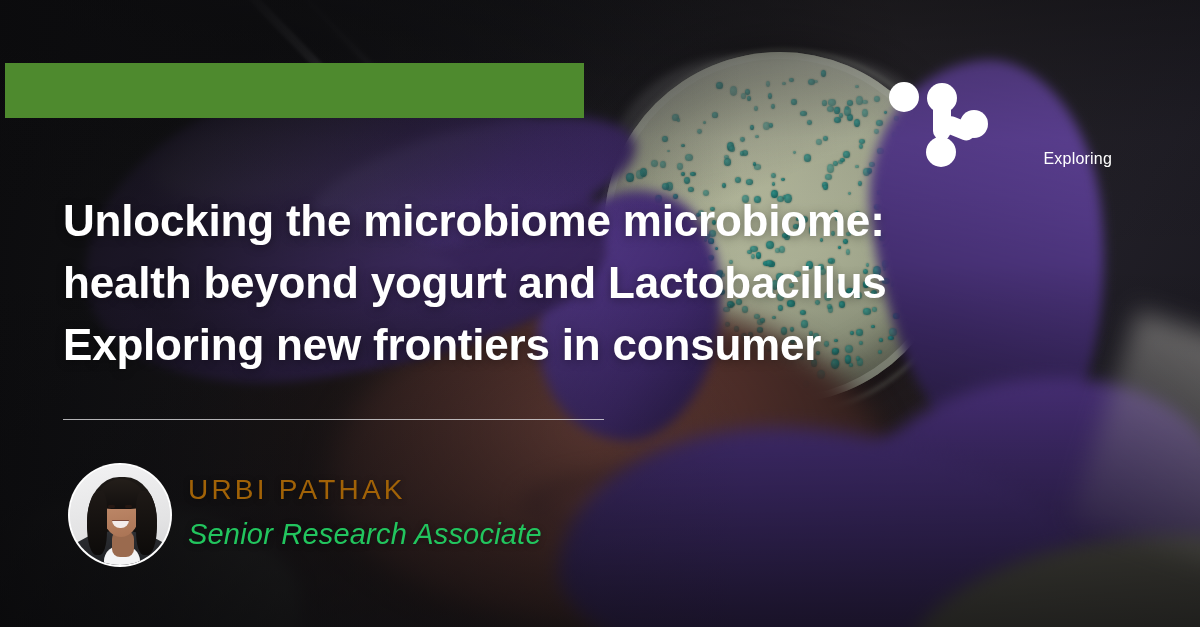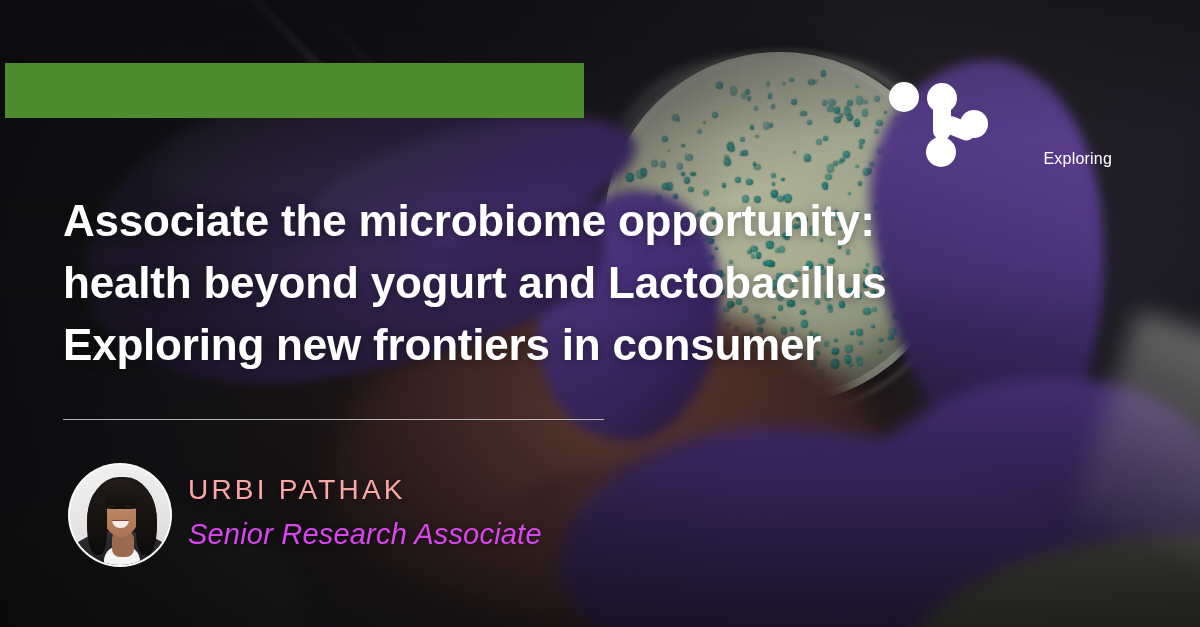--- a/index.html
+++ b/index.html
@@ -345,30 +345,30 @@
   .av-smile {
     position: absolute; left: 42px; top: 55px; width: 17px; height: 7px;
     background: #f3eceb;
     border-radius: 0 0 9px 9px;
     border-top: 1px solid #7d4a3c;
   }
 
   .author-name {
     position: absolute;
     left: 188px; top: 474px;
-    color: #fca5a5;
+    color: #a16207;
     font-size: 28px;
     font-weight: 400;
     letter-spacing: 3.2px;
     text-shadow: 0 1px 6px rgba(0,0,0,.4);
   }
   .author-role {
     position: absolute;
     left: 188px; top: 518px;
-    color: #d946ef;
+    color: #22c55e;
     font-size: 29px;
     font-weight: 400;
     font-style: italic;
     letter-spacing: .2px;
     text-shadow: 0 1px 6px rgba(0,0,0,.4);
   }
 </style>
 </head>
 <body>
 
@@ -744,21 +744,21 @@
       <rect x="45" y="14" width="18" height="46" rx="9" fill="#ffffff"></rect>
       <rect x="55" y="33" width="34" height="18" rx="9" fill="#ffffff" transform="rotate(22 55 42)"></rect>
       <circle cx="54" cy="18" r="15" fill="#ffffff"></circle>
       <circle cx="53" cy="72" r="15" fill="#ffffff"></circle>
       <circle cx="86" cy="44" r="14" fill="#ffffff"></circle>
     </svg>
     <div class="logo-sub">Exploring</div>
   </div>
 
   <div class="headline">
-    <div>Associate the microbiome opportunity:</div>
+    <div>Unlocking the microbiome microbiome:</div>
     <div>health beyond yogurt and Lactobacillus</div>
     <div>Exploring new frontiers in consumer</div>
   </div>
 
   <div class="divider"></div>
 
   <div class="avatar">
     <div class="av-bg"></div>
     <div class="av-hair-back"></div>
     <div class="av-shoulder"></div>

